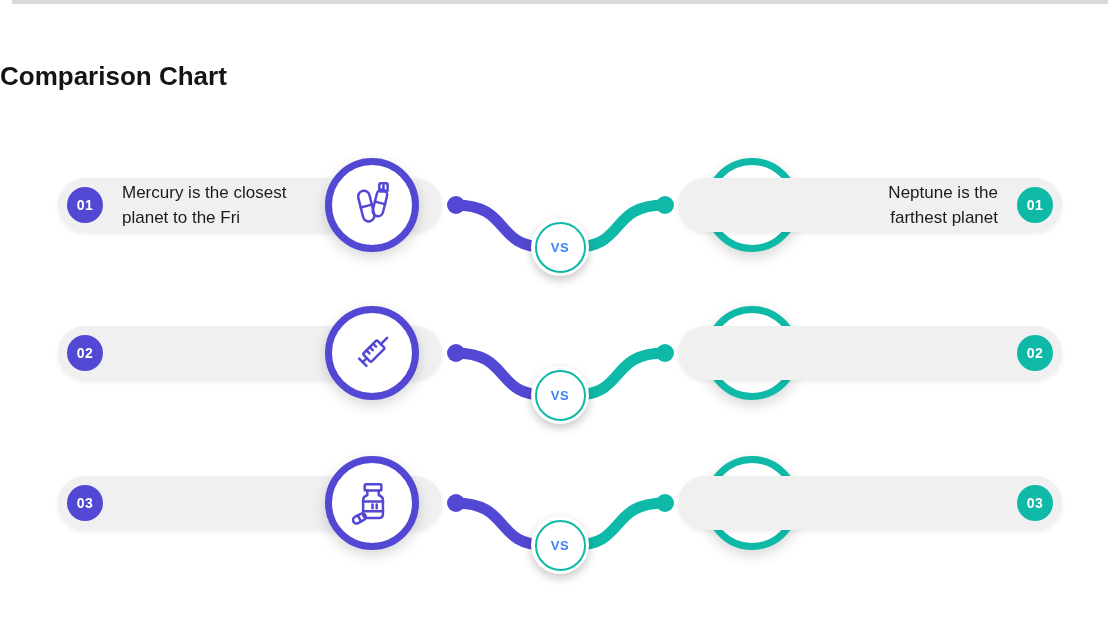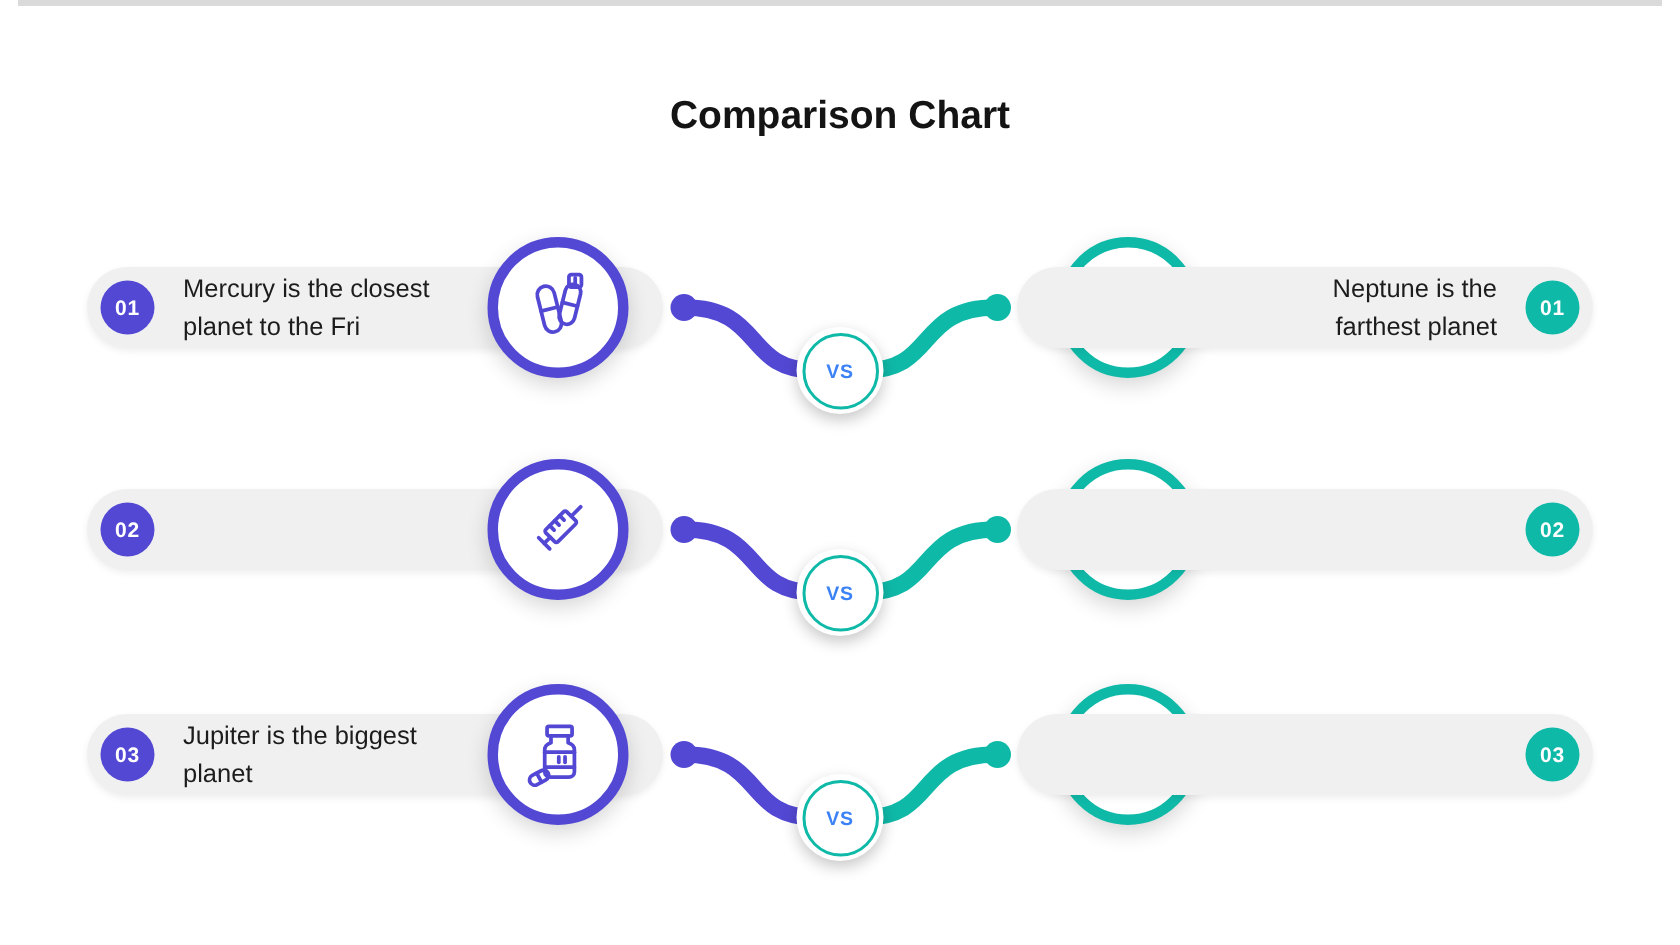--- a/index.html
+++ b/index.html
@@ -6,21 +6,21 @@
   :root { --purple:#5348D4; --teal:#0FB9A8; --pill:#F0F0F1; --ink:#1C1C1C; }
   html,body { width:1120px; height:630px; }
   body {
     background:#fff;
     font-family:"Liberation Sans","DejaVu Sans",sans-serif;
     position:relative; overflow:hidden;
   }
   .top-edge { position:absolute; top:0; left:12px; right:12px; height:4px; background:#dadada; }
   .title {
     position:absolute; top:61px; left:0; width:100%;
-    text-align:center; font-size:26px; font-weight:bold; color:#141414;
+    font-size:26px; font-weight:bold; color:#141414;
   }
   .row { position:absolute; left:0; width:100%; height:130px; }
   .row-1 { top:178px; } .row-2 { top:326px; } .row-3 { top:476px; }
 
   .pill {
     position:absolute; top:0; height:54px; background:var(--pill);
     border-radius:27px; box-shadow:0 2px 5px rgba(0,0,0,0.07);
   }
   .pill.left  { left:58px;  width:384px; }
   .pill.right { left:678px; width:384px; }
@@ -159,22 +159,20 @@
     </svg>
   </div>
   <div class="pill right">
     <div class="badge b-right">02</div>
   </div>
 </div>
 
 <div class="row row-3">
   <div class="pill left">
     <div class="badge b-left">03</div>
-    <div class="pill-text">Jupiter is the biggest
-planet</div>
   </div>
   <div class="icon-circle c-left">
     <svg class="icon" viewBox="0 0 48 48">
       <g fill="none" stroke="currentColor" stroke-width="2.4" stroke-linecap="round" stroke-linejoin="round">
         <rect x="17" y="6" width="16" height="6" rx="1.2"></rect>
         <path d="M19.5 12v4.5c-2.5.8-4 2.2-4 4.5v14c0 2 1.6 3.5 3.6 3.5h11.8c2 0 3.6-1.5 3.6-3.5V21c0-2.3-1.5-3.7-4-4.5V12"></path>
         <line x1="15.5" y1="22.5" x2="34.5" y2="22.5"></line>
         <line x1="15.5" y1="32" x2="34.5" y2="32"></line>
         <line x1="24.5" y1="25.5" x2="24.5" y2="29"></line>
         <line x1="28.5" y1="25.5" x2="28.5" y2="29"></line>

